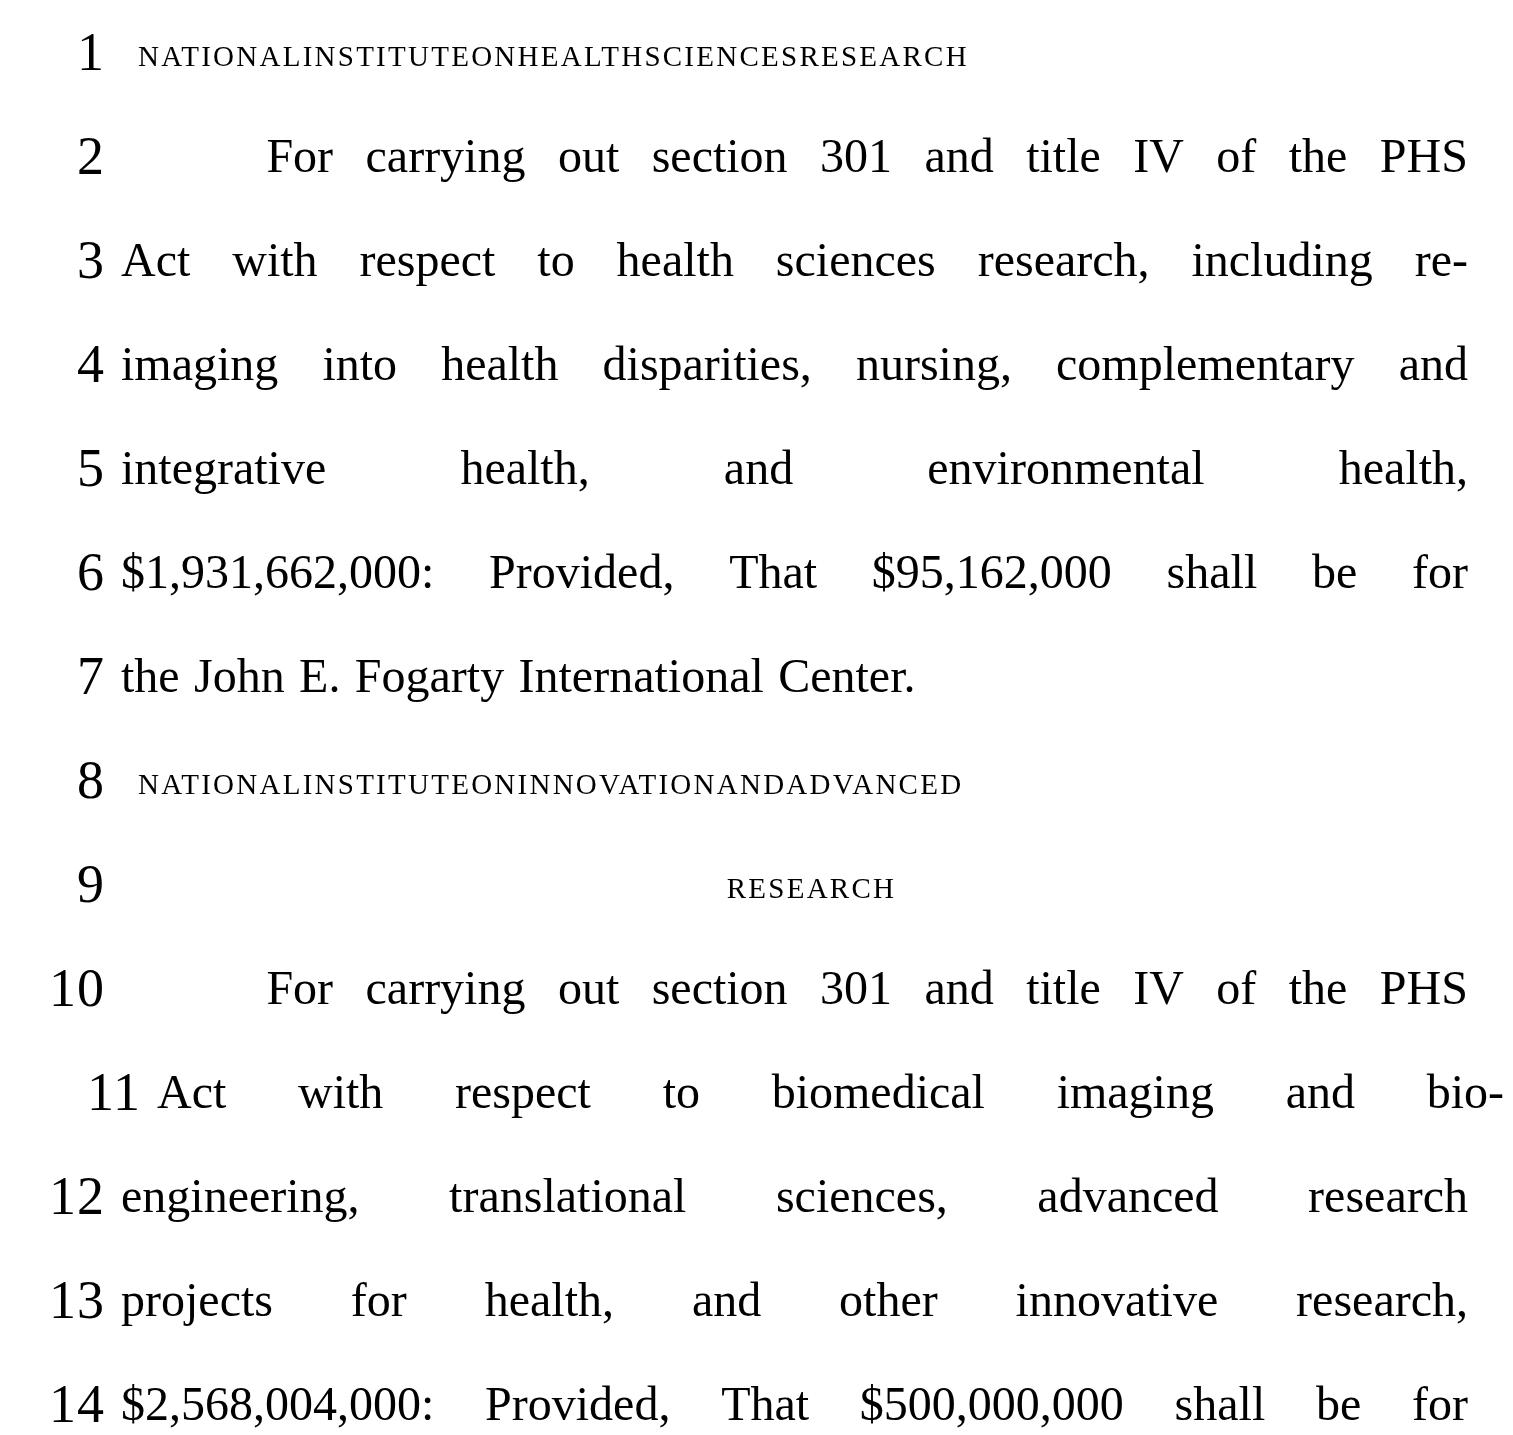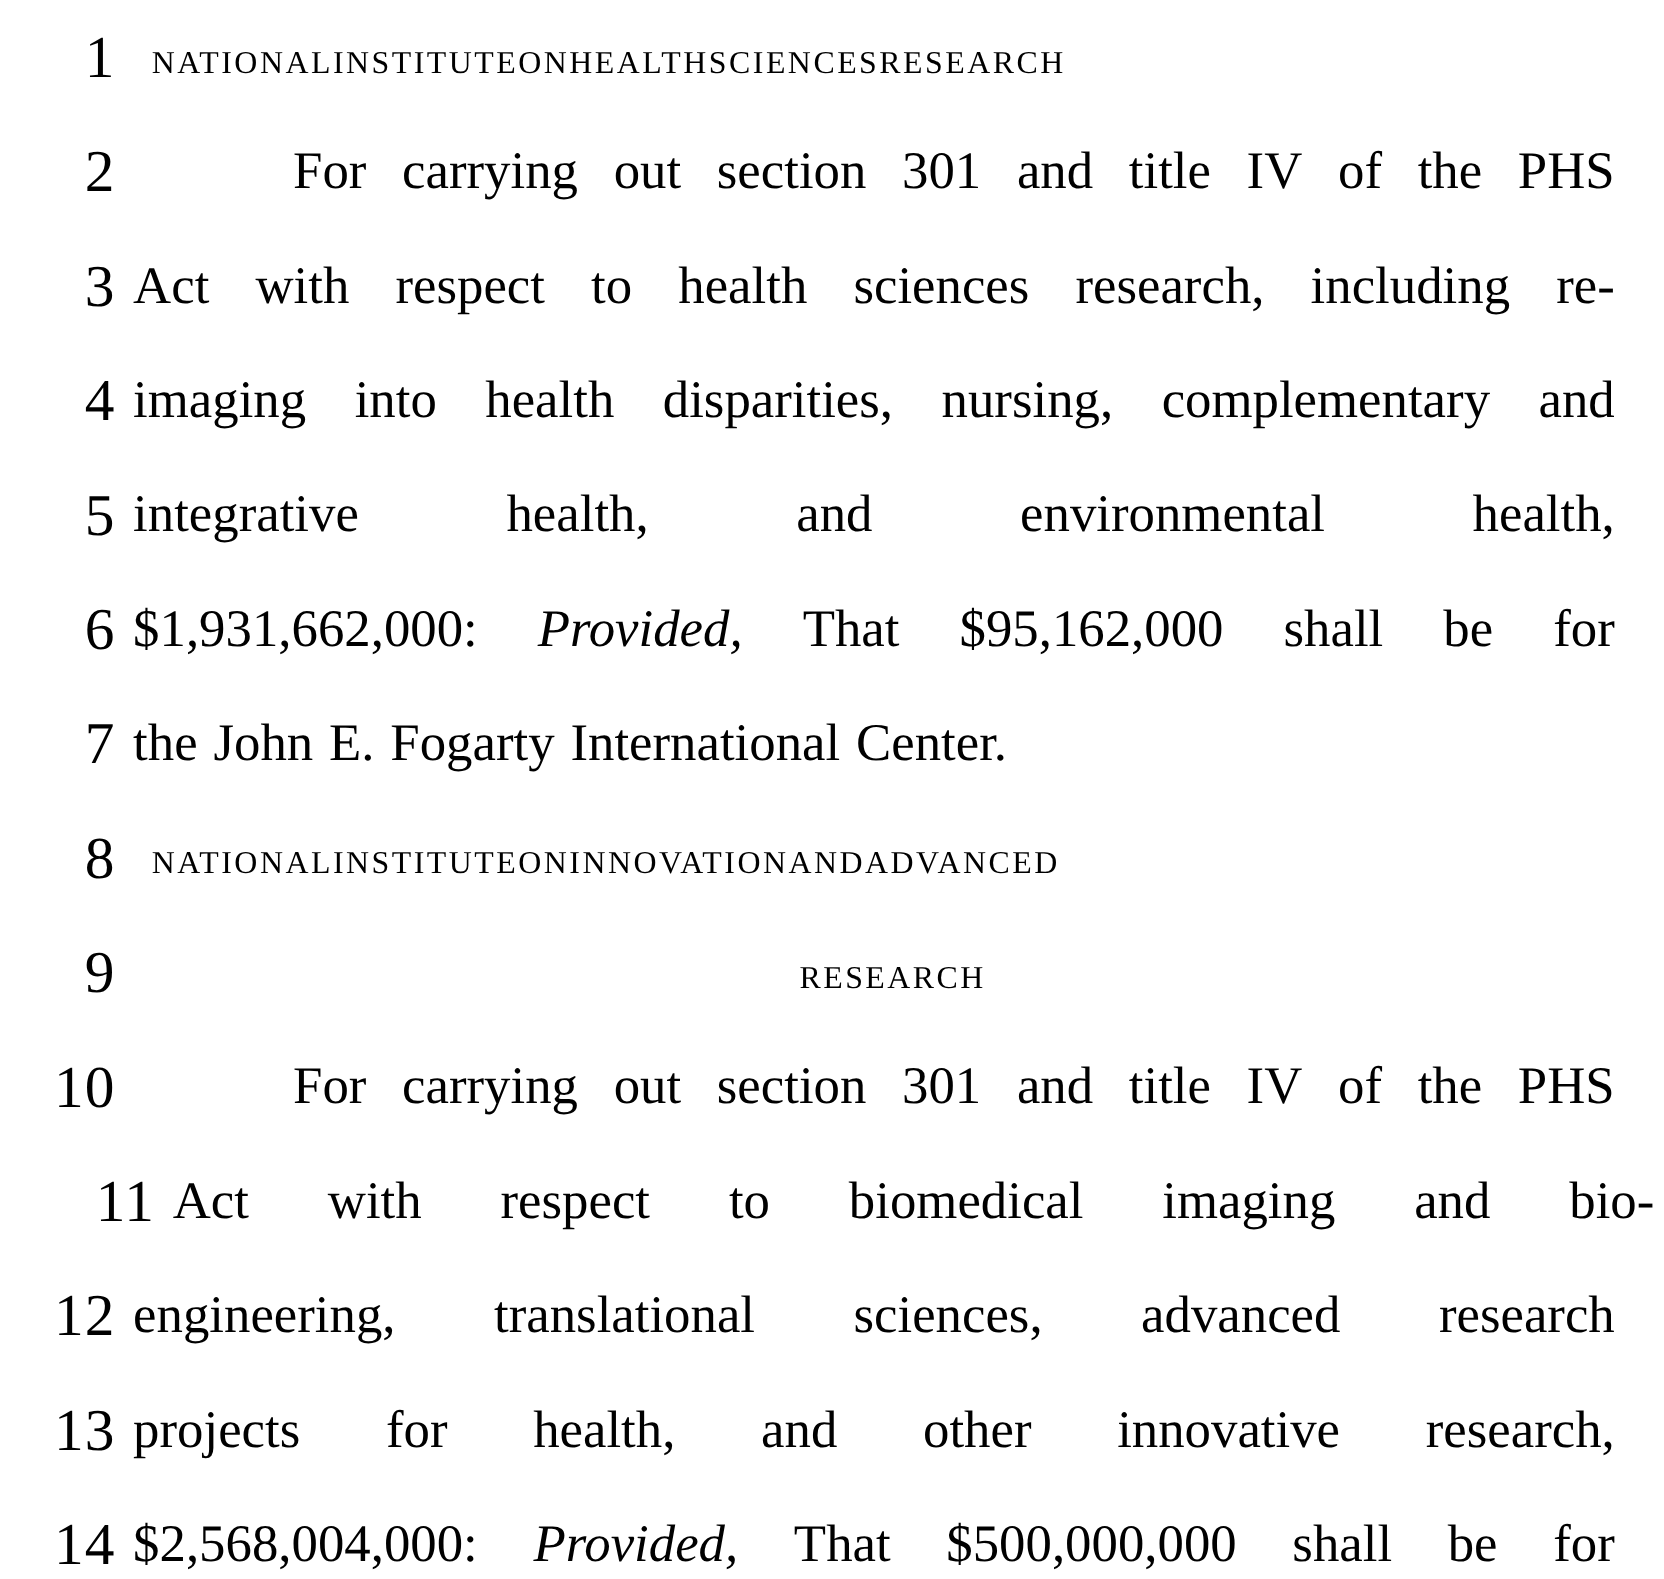--- a/index.html
+++ b/index.html
@@ -68,21 +68,20 @@
   .w { display: inline-block; white-space: pre; }
 
   
   .indent {
     display: inline-block;
     width: 113px;
     flex: 0 0 113px;
   }
 
   .ital {
-    font-style: italic;
   }
 
   
   .heading {
     position: absolute;
     height: 104px;
     line-height: 104px;
     font-size: 41px;
     font-variant: small-caps;
     text-transform: lowercase;

